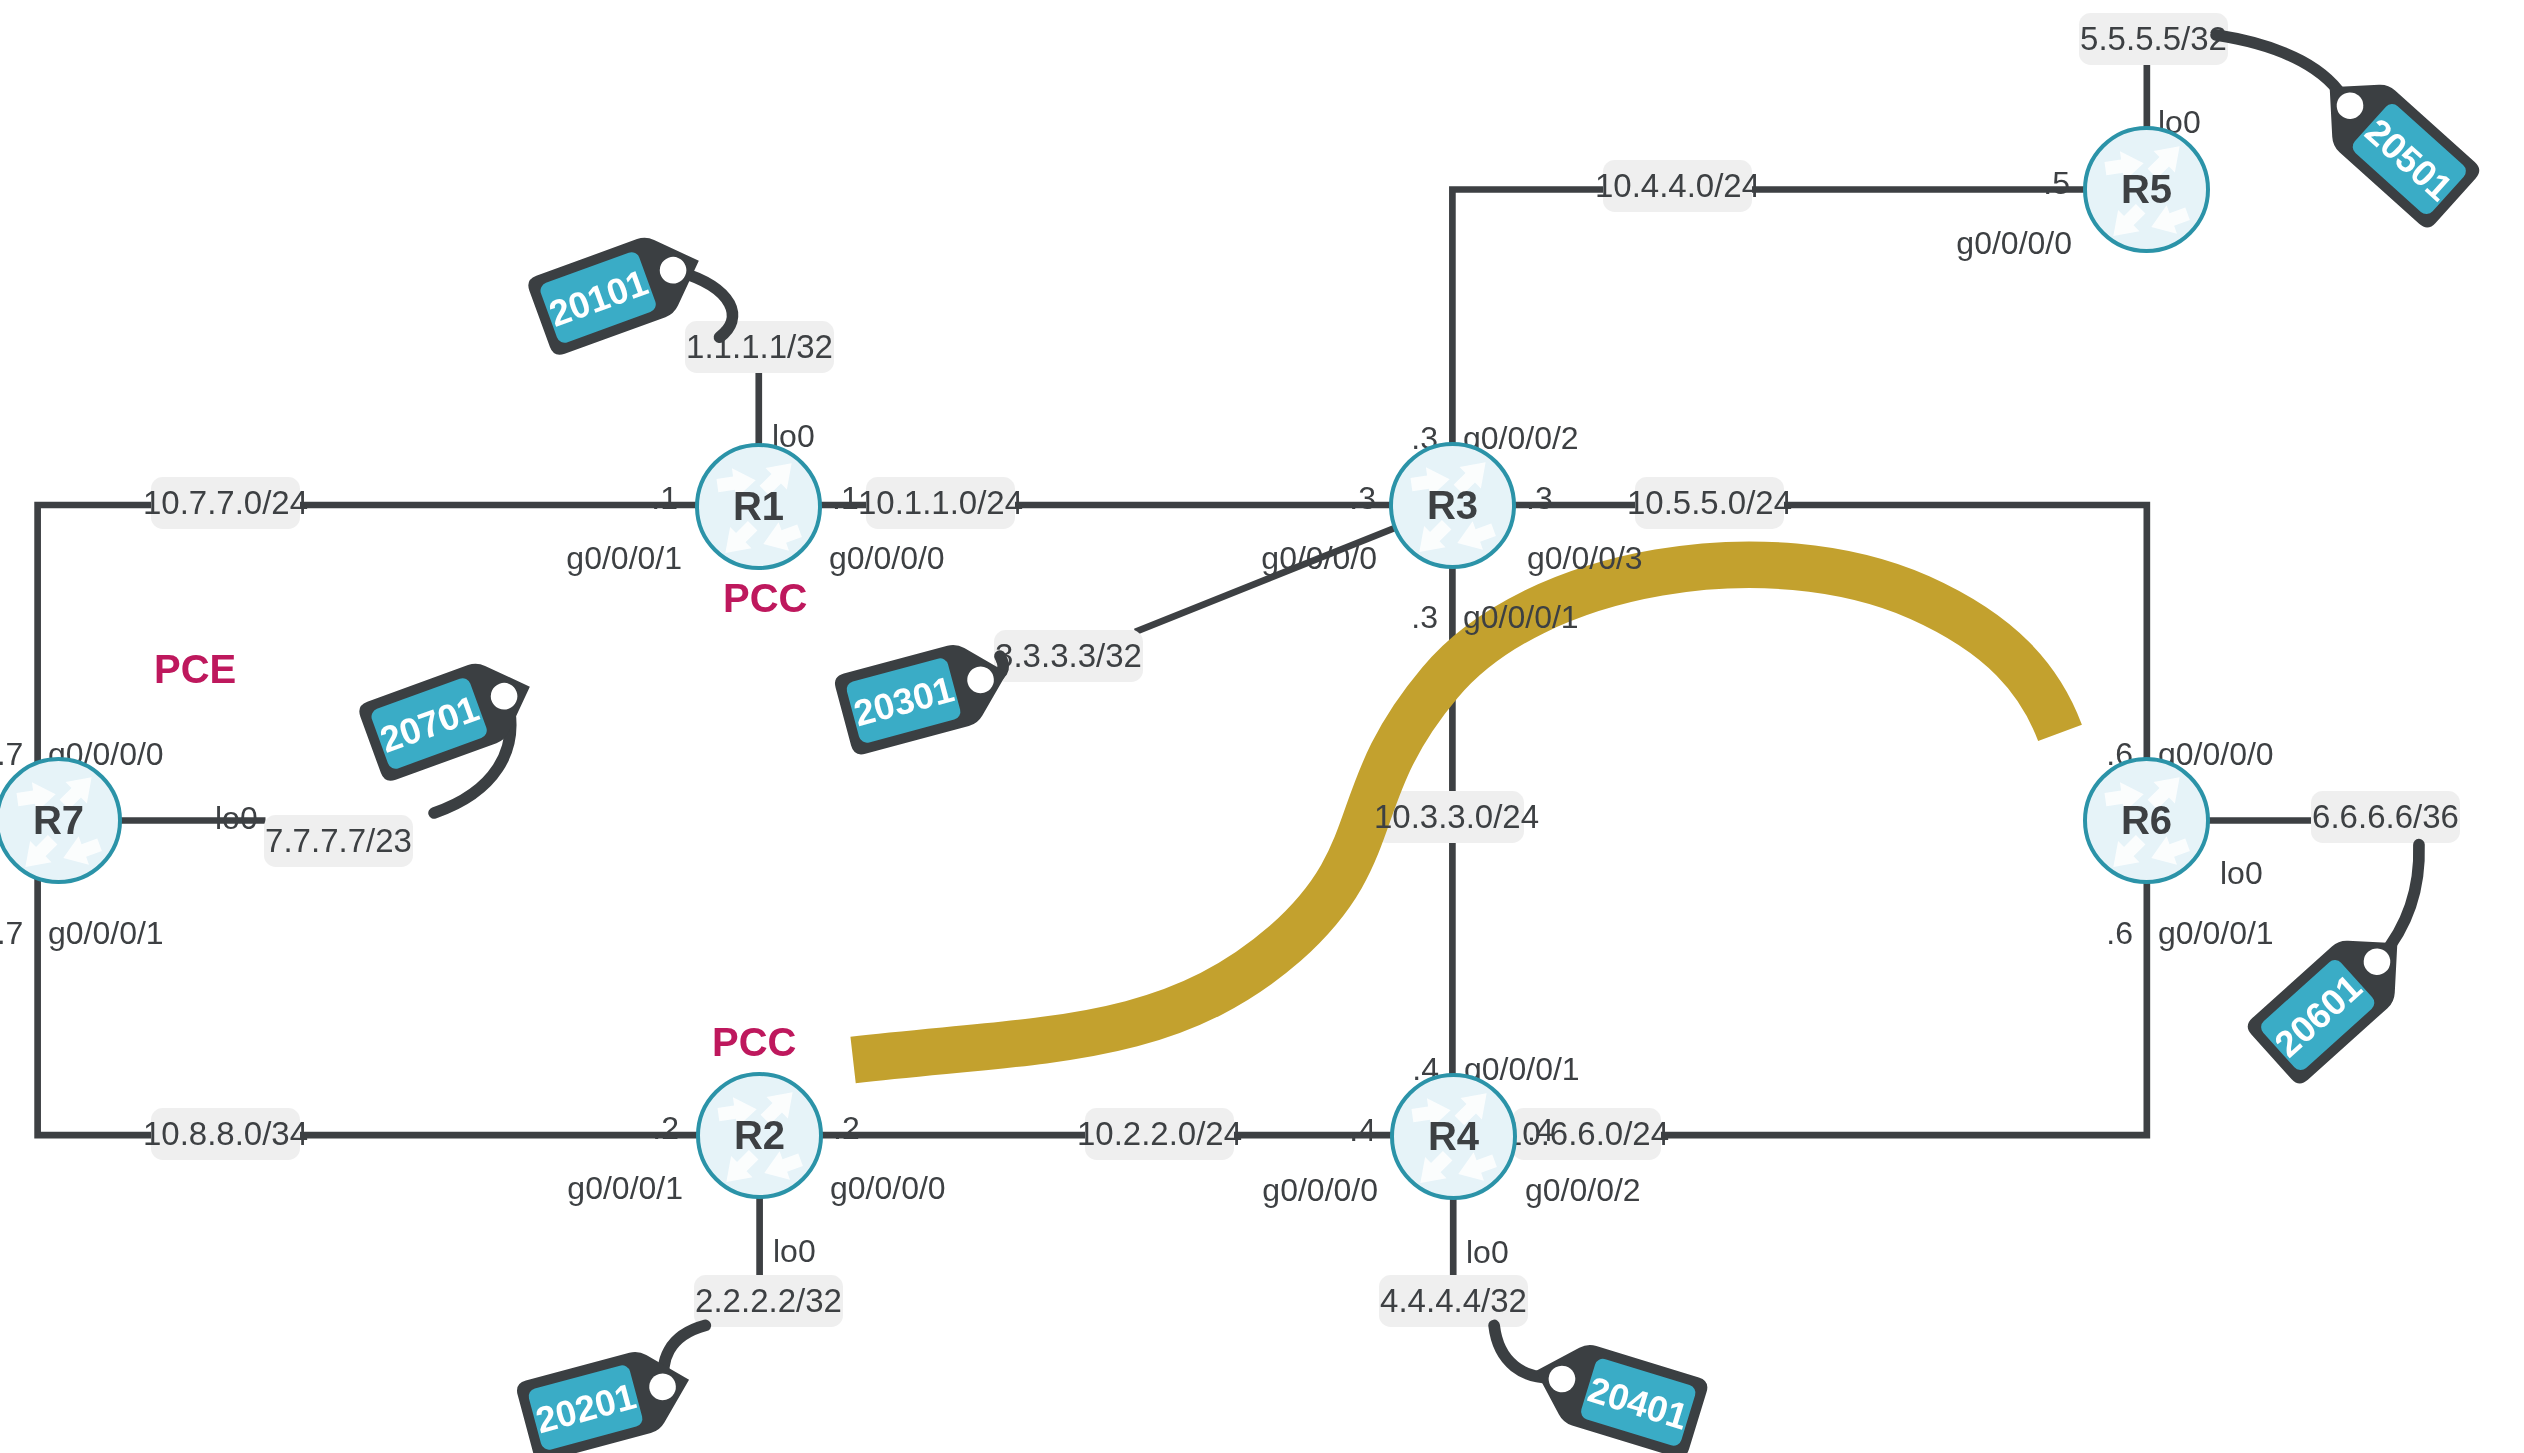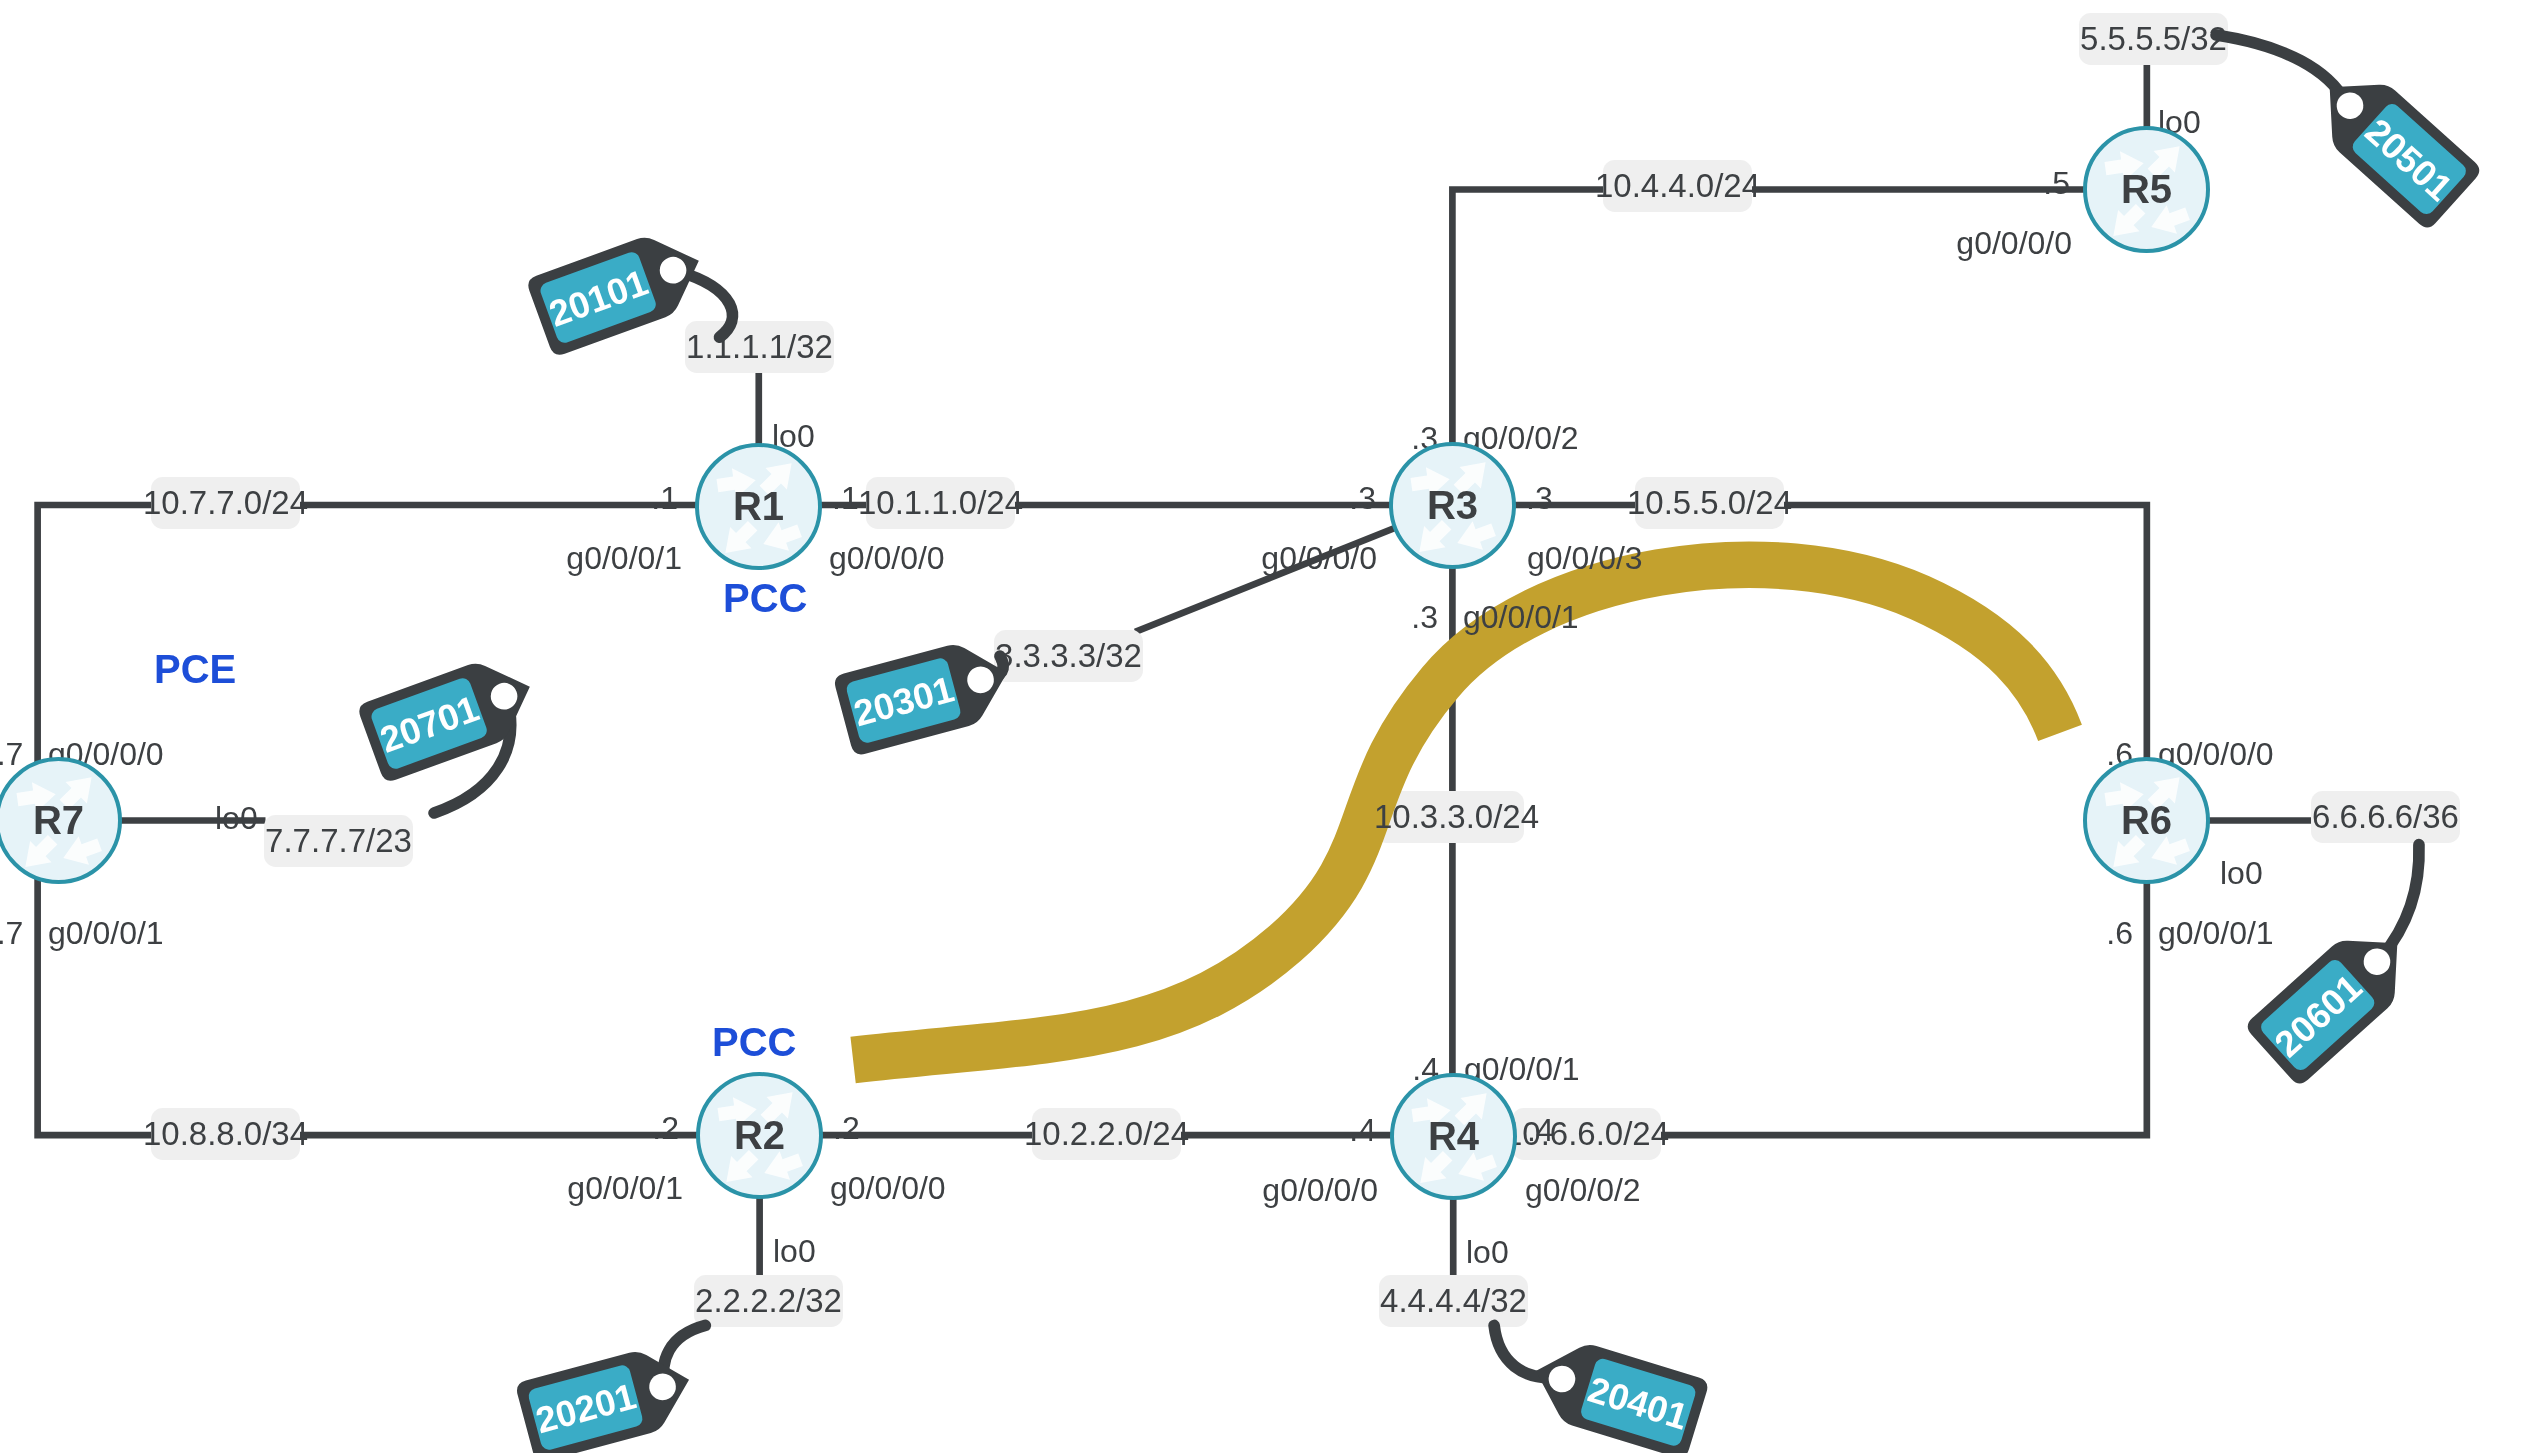--- a/index.html
+++ b/index.html
@@ -20,21 +20,21 @@
   .netbox-bg{position:absolute;z-index:2;width:149px;height:52px;border-radius:11.7px;background:#efefef;}
   .netbox-text{
     position:absolute;z-index:4;width:149px;height:52px;display:flex;align-items:center;justify-content:center;
     font-size:33px;white-space:nowrap;
   }
   .iface{
     position:absolute;z-index:4;font-size:32px;line-height:35px;white-space:nowrap;margin-top:20px;
   }
   .iface.r{transform:translateX(-100%);}
   .role{
-    position:absolute;z-index:4;font-size:40px;font-weight:bold;color:#1d4ed8;white-space:nowrap;
+    position:absolute;z-index:4;font-size:40px;font-weight:bold;color:#be185d;white-space:nowrap;
   }
   .router{
     position:absolute;z-index:5;width:127px;height:127px;border-radius:50%;
     background:#e6f3f8;border:4.2px solid #2b93a8;box-sizing:border-box;
     display:flex;align-items:center;justify-content:center;
   }
   .router .arrows{position:absolute;left:0;top:0;width:119px;height:119px;}
   .router .rname{
     position:relative;z-index:1;font-size:40px;font-weight:bold;color:#3d4043;text-align:center;
   }
@@ -75,21 +75,21 @@
   </div>
 <div class="netbox" style="left:1603px;top:160px">
     <span>10.4.4.0/24</span>
   </div>
 <div class="netbox" style="left:1635px;top:477px">
     <span>10.5.5.0/24</span>
   </div>
 <div class="netbox" style="left:151px;top:1108px">
     <span>10.8.8.0/34</span>
   </div>
-<div class="netbox" style="left:1032px;top:1108px">
+<div class="netbox" style="left:1085px;top:1108px">
     <span>10.2.2.0/24</span>
   </div>
 <div class="netbox" style="left:1512px;top:1108px">
     <span>10.6.6.0/24</span>
   </div>
 
 <div class="netbox-bg" style="left:1375px;top:791px"></div>
 <div class="netbox-text" style="left:1382px;top:791px">
     <span>10.3.3.0/24</span>
   </div>

